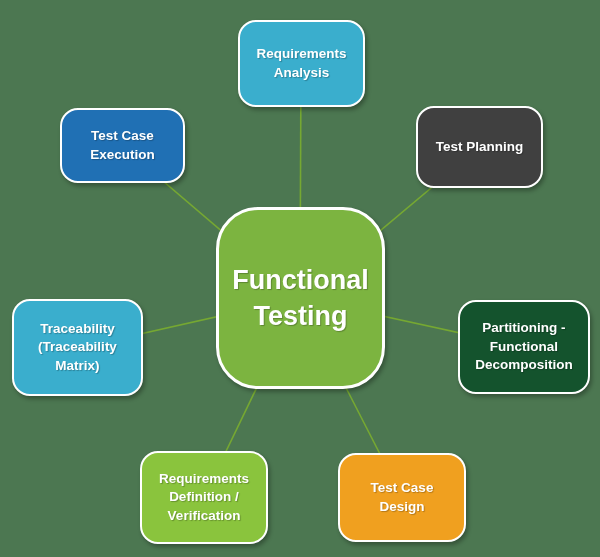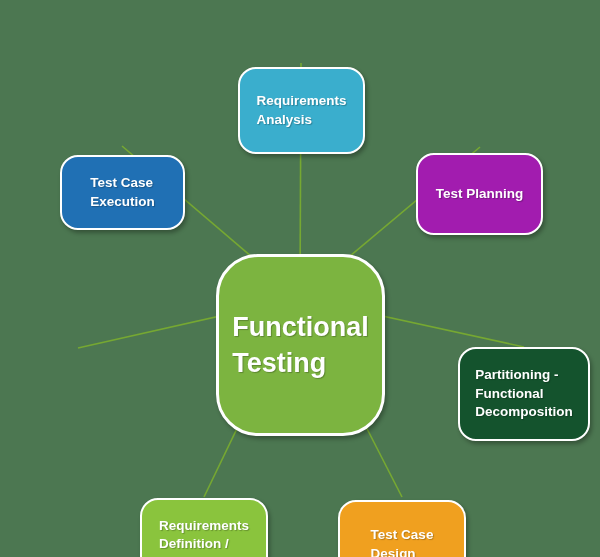--- a/index.html
+++ b/index.html
@@ -14,32 +14,32 @@
     background: #4C7751;
   }
   svg.connectors {
     position: absolute; left: 0; top: 0;
     width: 600px; height: 557px;
   }
   svg.connectors line { stroke-width: 1.6px; }
   .node {
     position: absolute;
     display: flex; align-items: center; justify-content: center;
+    text-align: center;
     color: #ffffff;
     font-weight: bold;
     font-size: 13.5px;
     line-height: 1.38;
     white-space: pre-line;
     border: 2.5px solid #ffffff;
     border-radius: 18px;
     box-shadow: 2px 3px 4px rgba(0,0,0,0.30);
     text-shadow: 1px 1px 1px rgba(0,0,0,0.25);
     box-sizing: border-box;
     padding: 12px;
-    margin-top: 47px;
   }
   .node-center {
     left: 216px; top: 207px; width: 169px; height: 182px;
     border-radius: 42px;
     border-width: 3px;
     font-size: 27px;
     line-height: 1.35;
   }
   .node-requirements-analysis { left: 238px; top: 20px;  width: 127px; height: 87px; }
   .node-test-planning         { left: 416px; top: 106px; width: 127px; height: 82px; }
@@ -63,30 +63,33 @@
     <line x1="300" y1="298" x2="402" y2="497" style="stroke: rgb(118, 168, 50);"></line>
     <line x1="300" y1="298" x2="204" y2="497" style="stroke: rgb(118, 168, 50);"></line>
   </svg>
 
   <div class="node node-center" style="background-color: rgb(124, 180, 64);">Functional
 Testing</div>
 
   <div class="node node-requirements-analysis" style="background-color: rgb(58, 174, 205);">Requirements
 Analysis</div>
 
-  <div class="node node-test-planning" style="background-color: #a21caf;">Test Planning</div>
+  <div class="node node-test-planning" style="background-color: #404040;">Test Planning</div>
 
   <div class="node node-partitioning" style="background-color: #14532d;">Partitioning -
 Functional
 Decomposition</div>
 
   <div class="node node-test-case-design" style="background-color: rgb(240, 160, 31);">Test Case
 Design</div>
 
   <div class="node node-requirements-definition" style="background-color: rgb(138, 196, 61);">Requirements
 Definition /
 Verification</div>
 
+  <div class="node node-traceability" style="background-color: rgb(58, 174, 205);">Traceability
+(Traceability
+Matrix)</div>
 
   <div class="node node-test-case-execution" style="background-color: rgb(32, 112, 180);">Test Case
 Execution</div>
 
 </div>
 
 </body></html>

